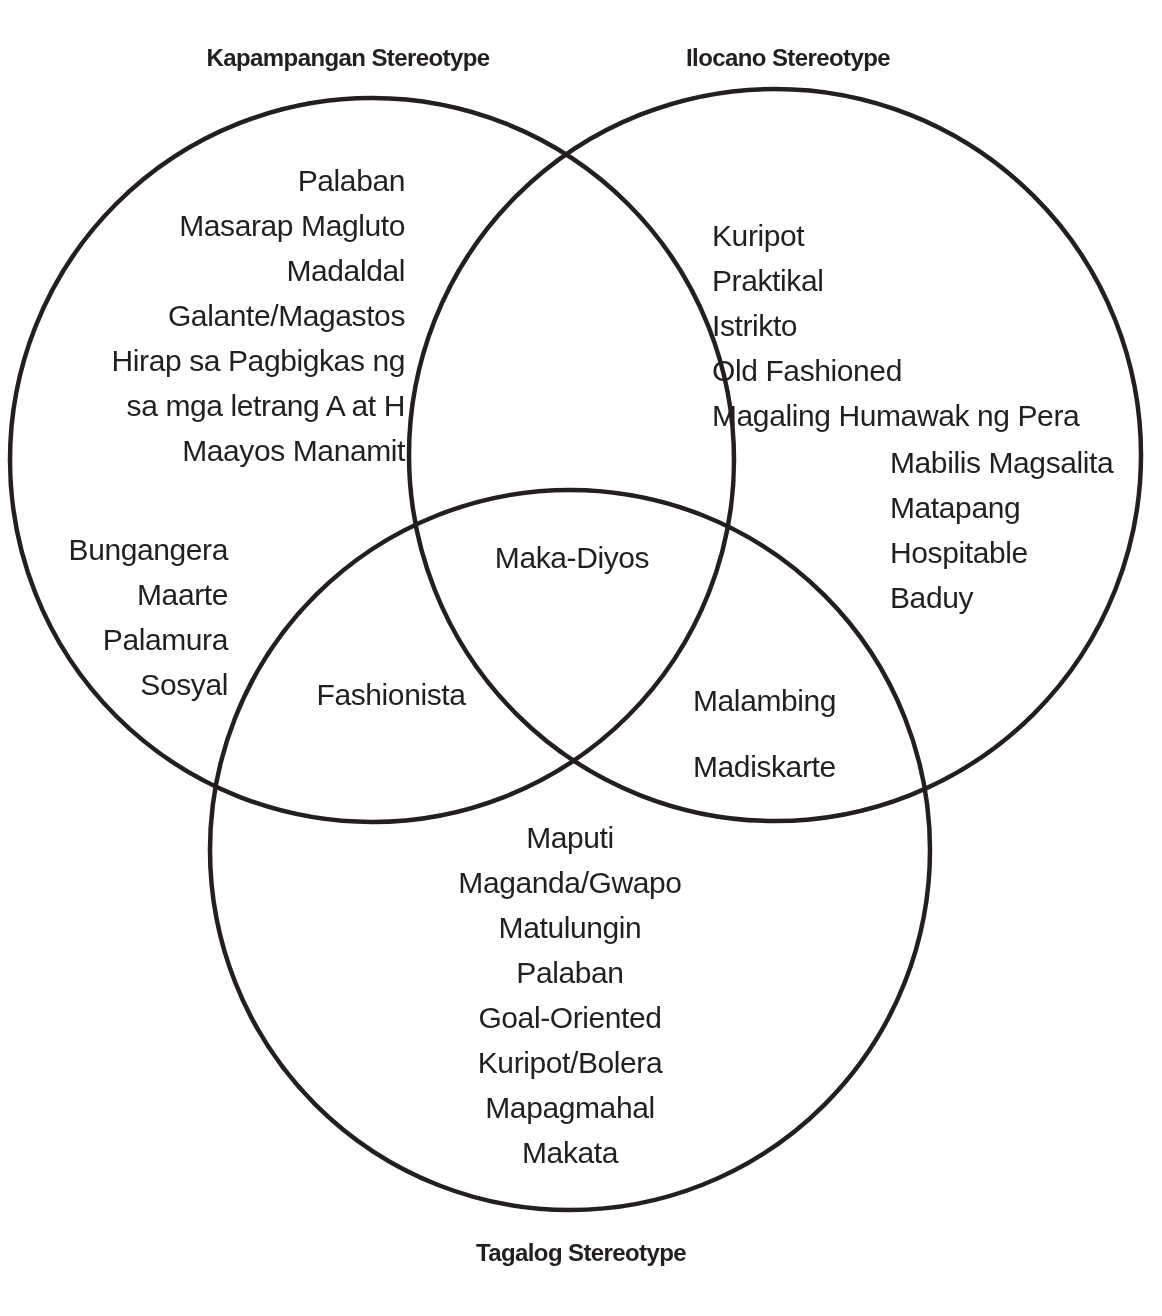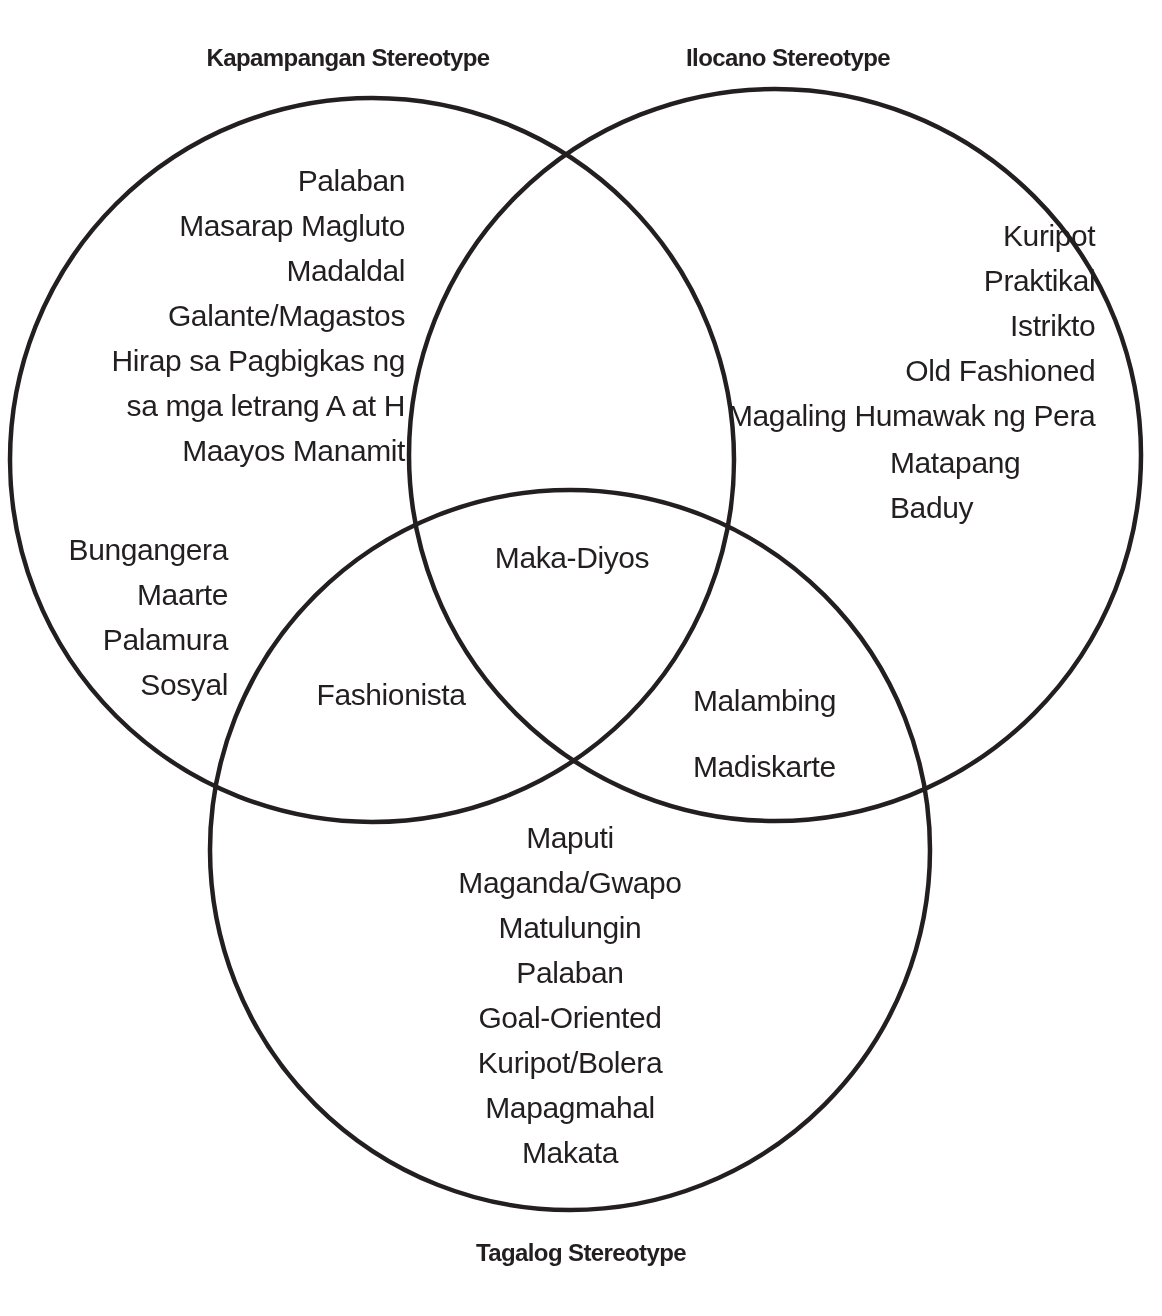--- a/index.html
+++ b/index.html
@@ -80,30 +80,32 @@
     <div class="line">Maayos Manamit</div>
   </div>
 
   <div class="block align-right" style="top:527px; right:934px;">
     <div class="line">Bungangera</div>
     <div class="line">Maarte</div>
     <div class="line">Palamura</div>
     <div class="line">Sosyal</div>
   </div>
 
-  <div class="block align-left" style="top:213px; left:728px;text-align:right;">
+  <div class="block align-left" style="top:213px; left:712px;">
     <div class="line">Kuripot</div>
     <div class="line">Praktikal</div>
     <div class="line">Istrikto</div>
     <div class="line">Old Fashioned</div>
     <div class="line">Magaling Humawak ng Pera</div>
   </div>
 
   <div class="block align-left" style="top:440px; left:890px;">
+    <div class="line">Mabilis Magsalita</div>
     <div class="line">Matapang</div>
+    <div class="line">Hospitable</div>
     <div class="line">Baduy</div>
   </div>
 
   <div class="centered-label" style="left:572px; top:558px;">Maka-Diyos</div>
 
   <div class="centered-label" style="left:379px; top:695px;margin-left:12px;">Fashionista</div>
 
   <div class="block align-left lh42" style="top:656px; left:693px;">
     <div class="line">Malambing</div>
     <div class="line">Madiskarte</div>

